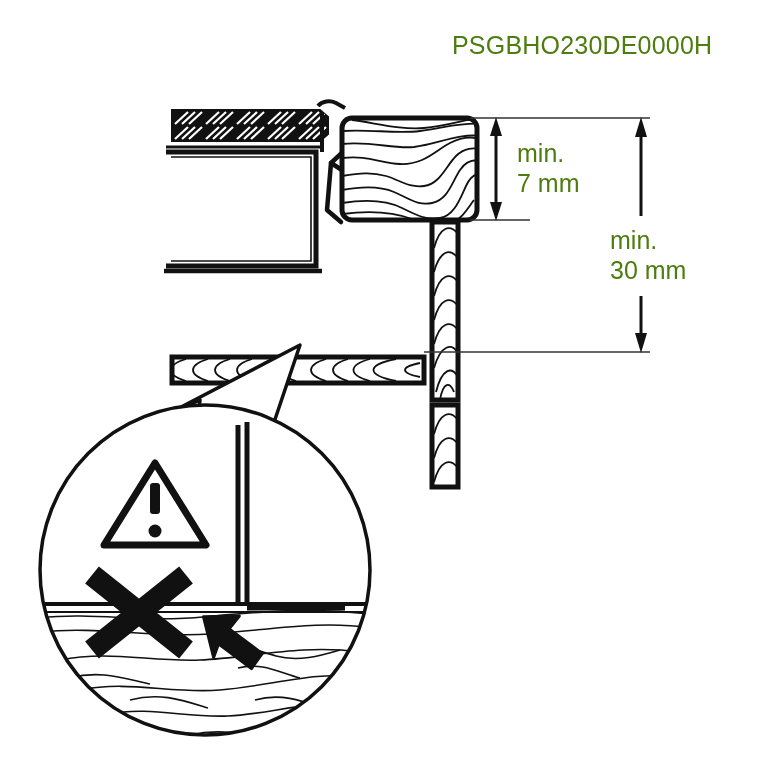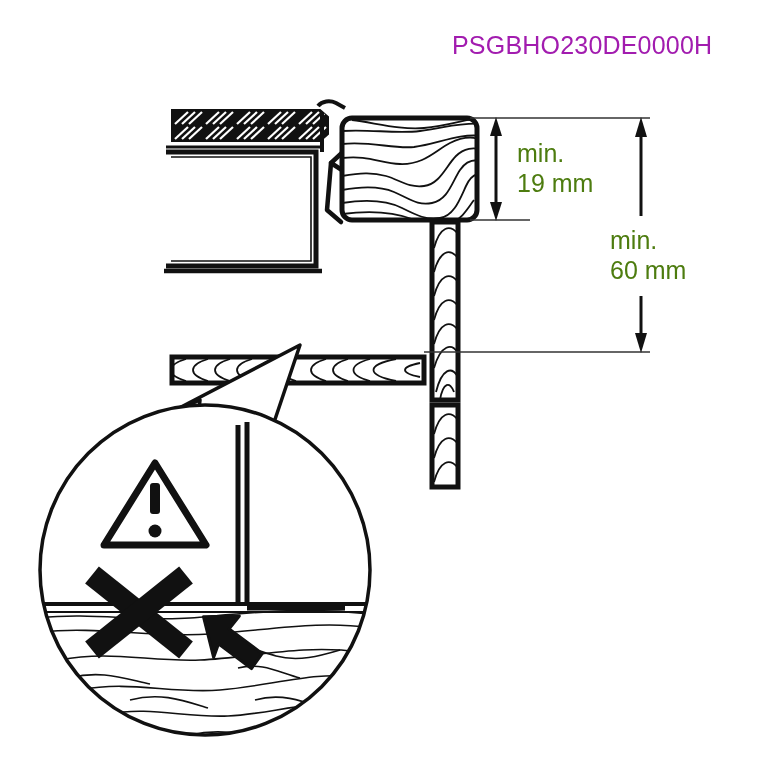--- a/index.html
+++ b/index.html
@@ -37,43 +37,43 @@
     color: #4d7c0f;
     white-space: pre;
     letter-spacing: 0px;
   }
   #doc-code {
     position: absolute;
     left: 452px;
     top: 31px;
     font-family: "Liberation Sans", sans-serif;
     font-size: 25px;
-    color: #a21caf;
+    color: #4d7c0f;
     letter-spacing: 0.2px;
     white-space: pre;
   }
   #label-12mm {
     left: 517px;
     top: 138px;
   }
   #label-60mm {
     left: 610px;
     top: 225px;
   }
 </style>
 </head>
 <body>
 
 <div id="diagram-root">
 
   <div id="doc-code">PSGBHO230DE0000H</div>
 
-  <div class="dim-label" id="label-12mm"><span>min.</span><br><span>19 mm</span></div>
-
-  <div class="dim-label" id="label-60mm"><span>min.</span><br><span>60 mm</span></div>
+  <div class="dim-label" id="label-12mm"><span>min.</span><br><span>7 mm</span></div>
+
+  <div class="dim-label" id="label-60mm"><span>min.</span><br><span>30 mm</span></div>
 
   <svg id="drawing-svg" viewBox="0 0 760 760" xmlns="http://www.w3.org/2000/svg">
     <defs>
       <clipPath id="clip-circle">
         <circle cx="205" cy="570" r="165"></circle>
       </clipPath>
       <clipPath id="clip-hatchband">
         <path d="M172,110 L320,110 L328,117 L328,134 L320,141 L172,141 Z"></path>
       </clipPath>
       <clipPath id="clip-woodblock">

